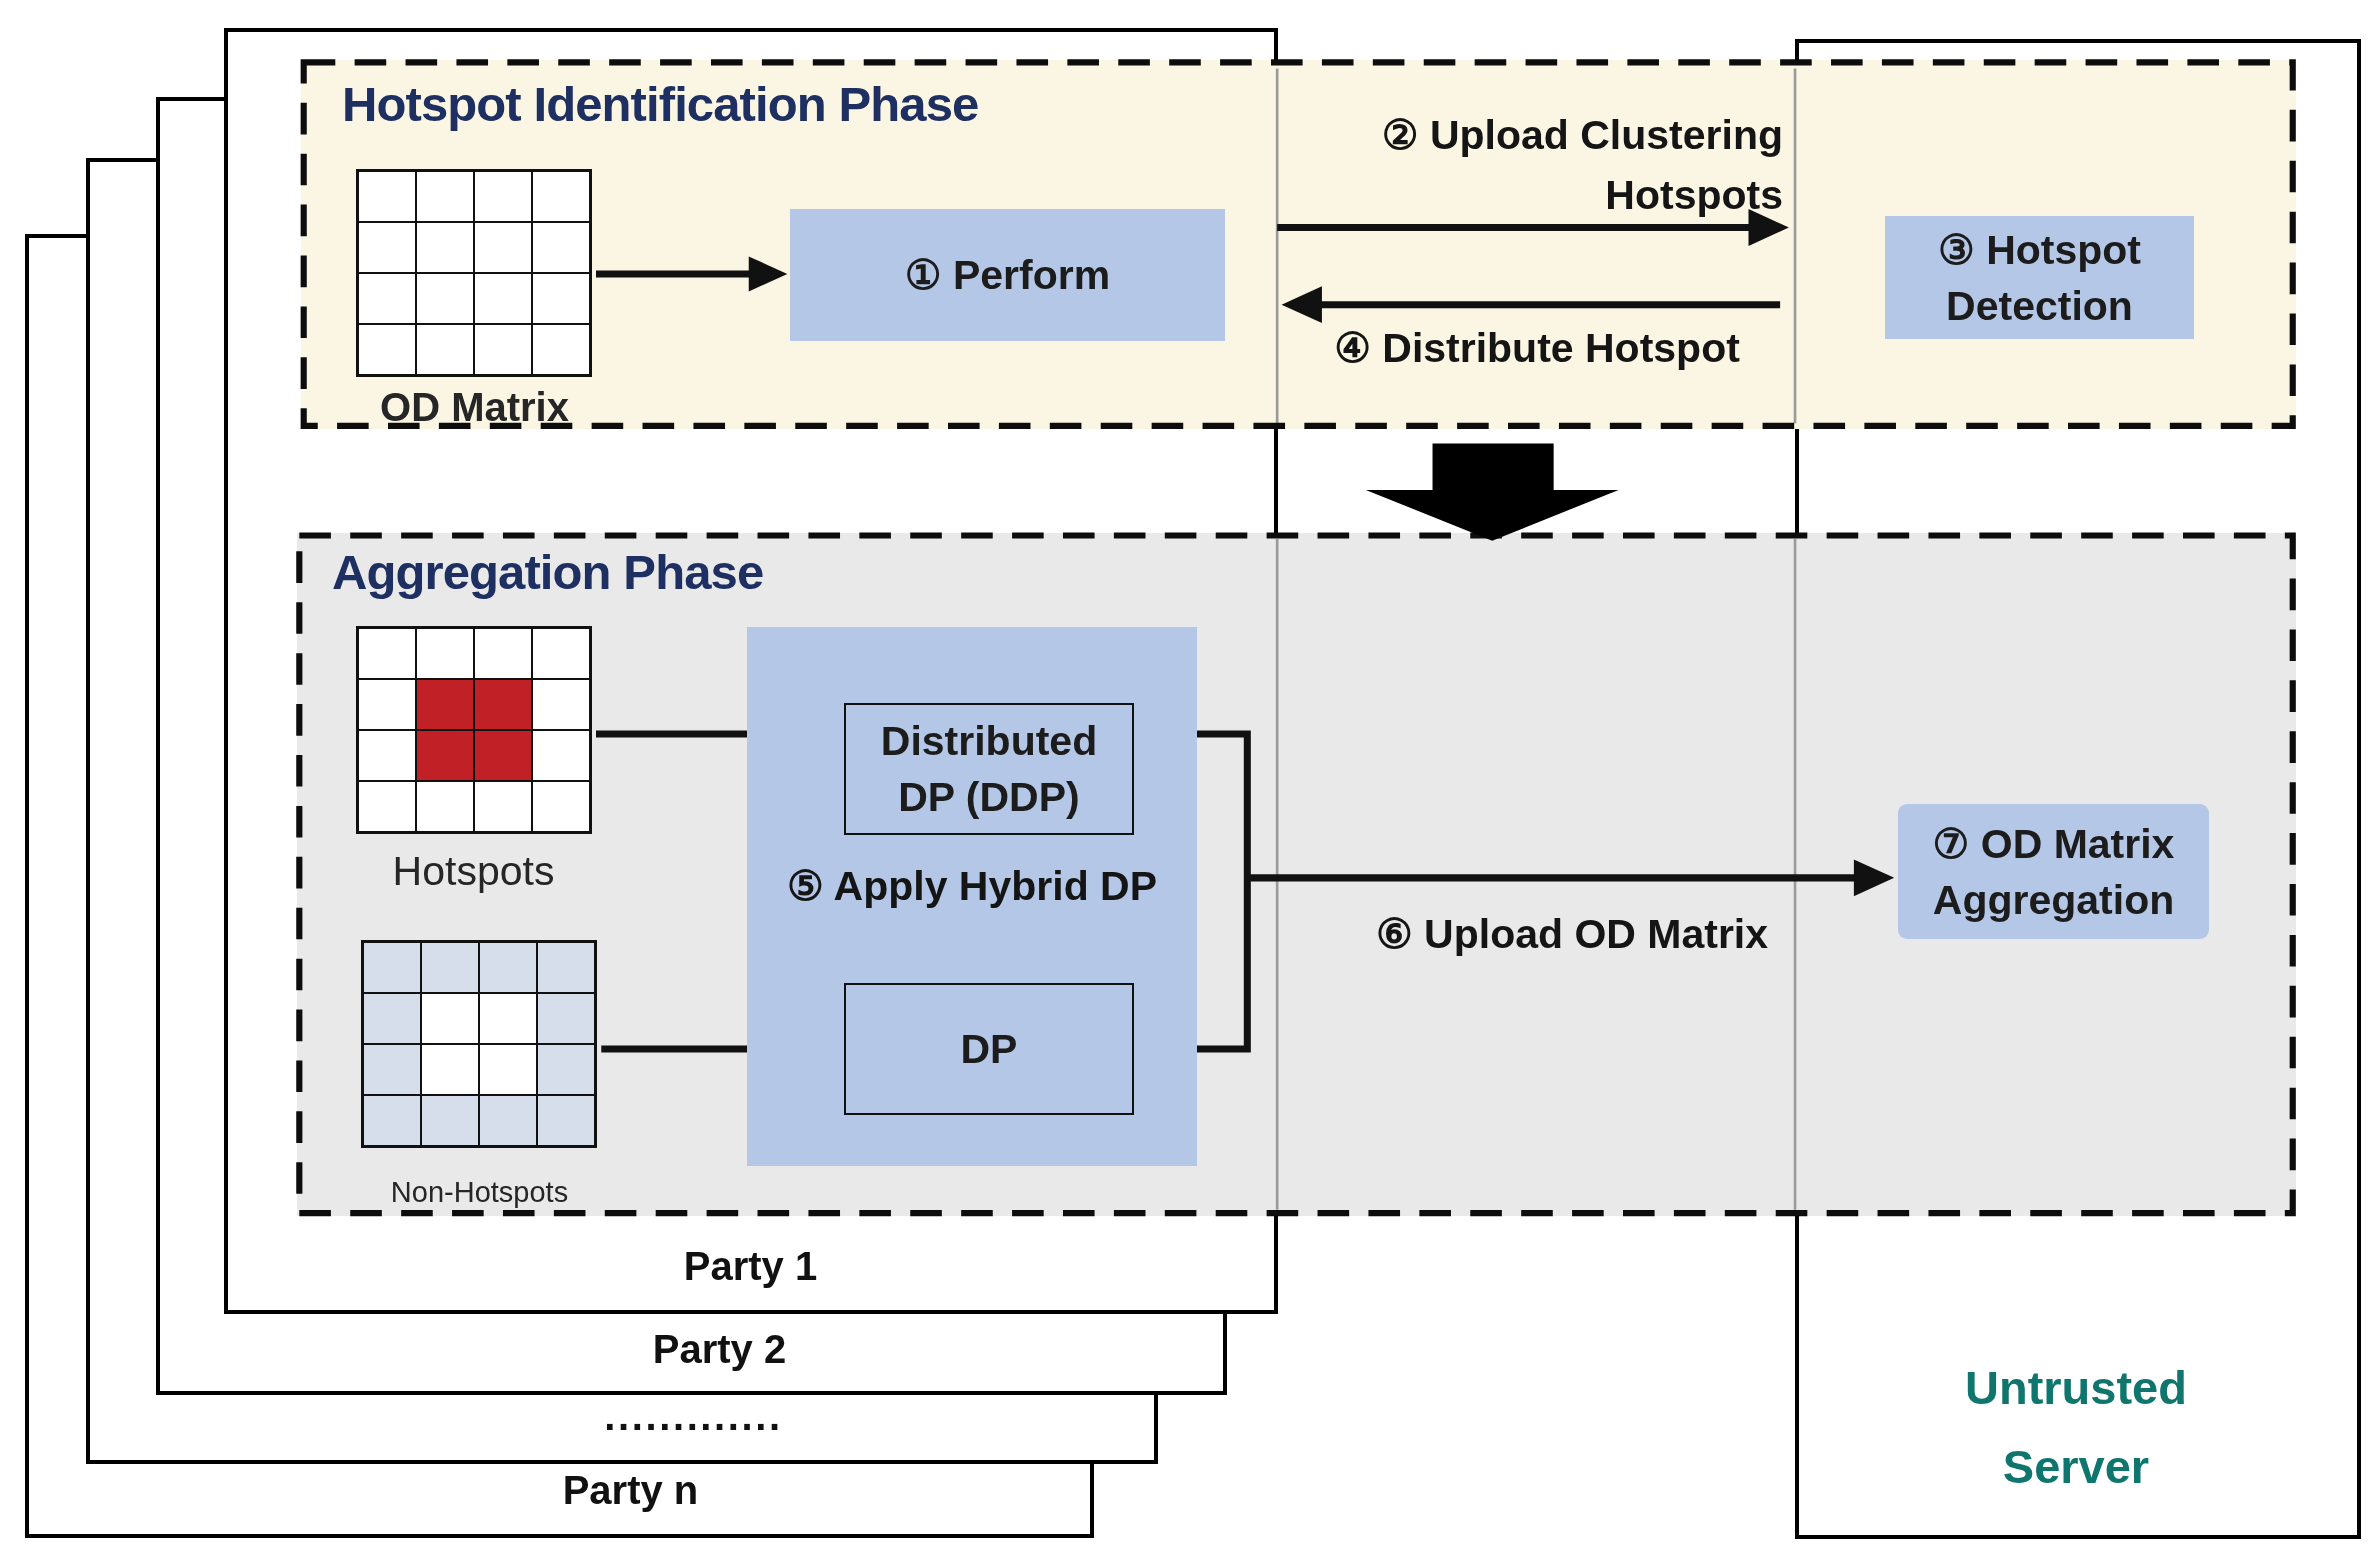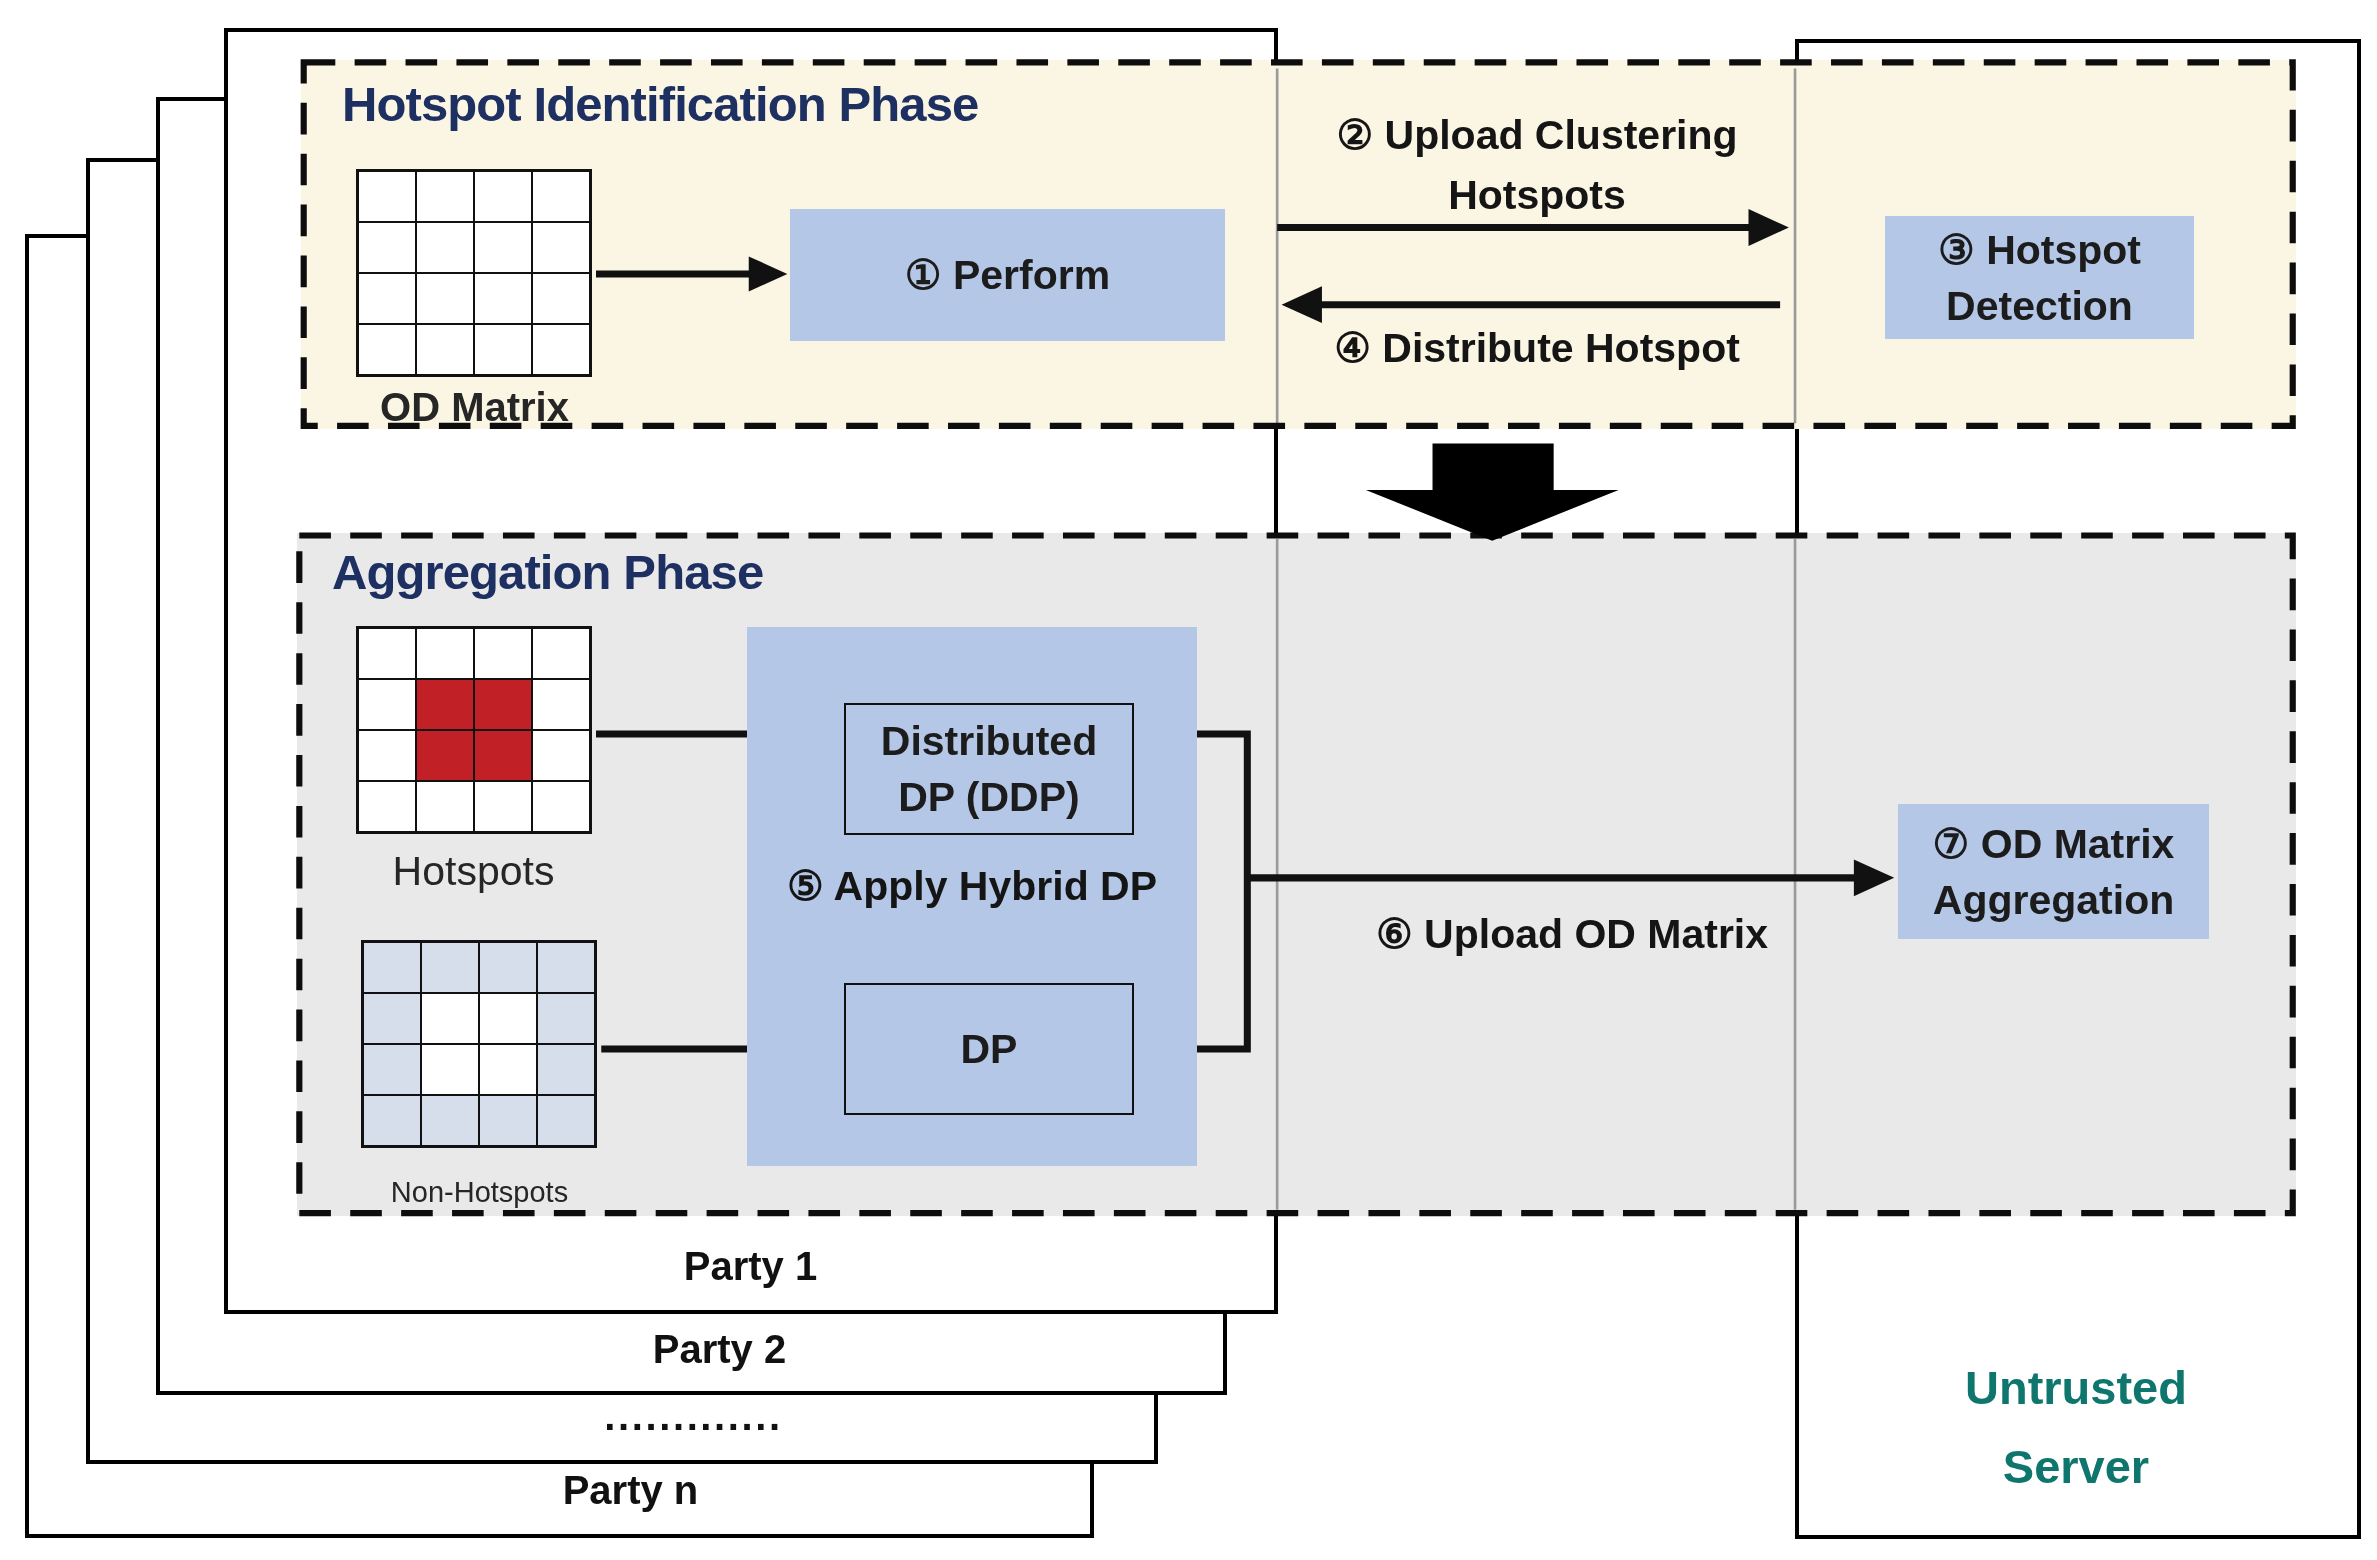--- a/index.html
+++ b/index.html
@@ -160,21 +160,21 @@
       <div class="cell" style="background: rgb(255, 255, 255);"></div>
       <div class="cell" style="background: rgb(255, 255, 255);"></div>
       <div class="cell" style="background: rgb(255, 255, 255);"></div>
     </div>
   <div class="caption bold" style="left:343px;top:385px;width:263px;">OD Matrix</div>
 
   <div class="bluebox" style="left: 790px; top: 209px; width: 435px; height: 132px; background: rgb(180, 199, 231);">
     <span>① Perform</span>
   </div>
 
-  <div class="steptext" style="left:1291px;top:105px;width:492px;">
+  <div class="steptext" style="left:1291px;top:105px;width:492px;text-align:right;">
     <div>② Upload Clustering</div>
     <div>Hotspots</div>
   </div>
 
   <div class="steptext" style="left:1291px;top:318px;width:492px;">④ Distribute Hotspot</div>
 
   <div class="bluebox" style="left: 1885px; top: 216px; width: 309px; height: 123px; background: rgb(180, 199, 231);">
     <span>③ Hotspot</span>
     <span>Detection</span>
   </div>
@@ -228,21 +228,21 @@
     <span>Distributed</span>
     <span>DP (DDP)</span>
   </div>
 
   <div class="bluebox bordered" style="left: 844px; top: 983px; width: 290px; height: 132px; background: rgb(180, 199, 231);">
     <span>DP</span>
   </div>
 
   <div class="steptext" style="left:1326px;top:904px;width:492px;">⑥ Upload OD Matrix</div>
 
-  <div class="bluebox" style="left: 1898px; top: 804px; width: 311px; height: 135px; background: rgb(180, 199, 231);">
+  <div class="bluebox" style="left: 1898px; top: 804px; width: 311px; height: 135px; background: rgb(180, 199, 231); border-radius: 9px;">
     <span>⑦ OD Matrix</span>
     <span>Aggregation</span>
   </div>
 
   <div class="party-label" style="left:575px;top:1244px;width:351px;">Party 1</div>
   <div class="party-label" style="left:544px;top:1327px;width:351px;">Party 2</div>
   <div class="party-label" style="left:518px;top:1394px;width:351px;letter-spacing:2.6px;">.............</div>
   <div class="party-label" style="left:455px;top:1468px;width:351px;">Party n</div>
 
   <div class="server-label" style="left:1839px;top:1348px;width:474px;">

